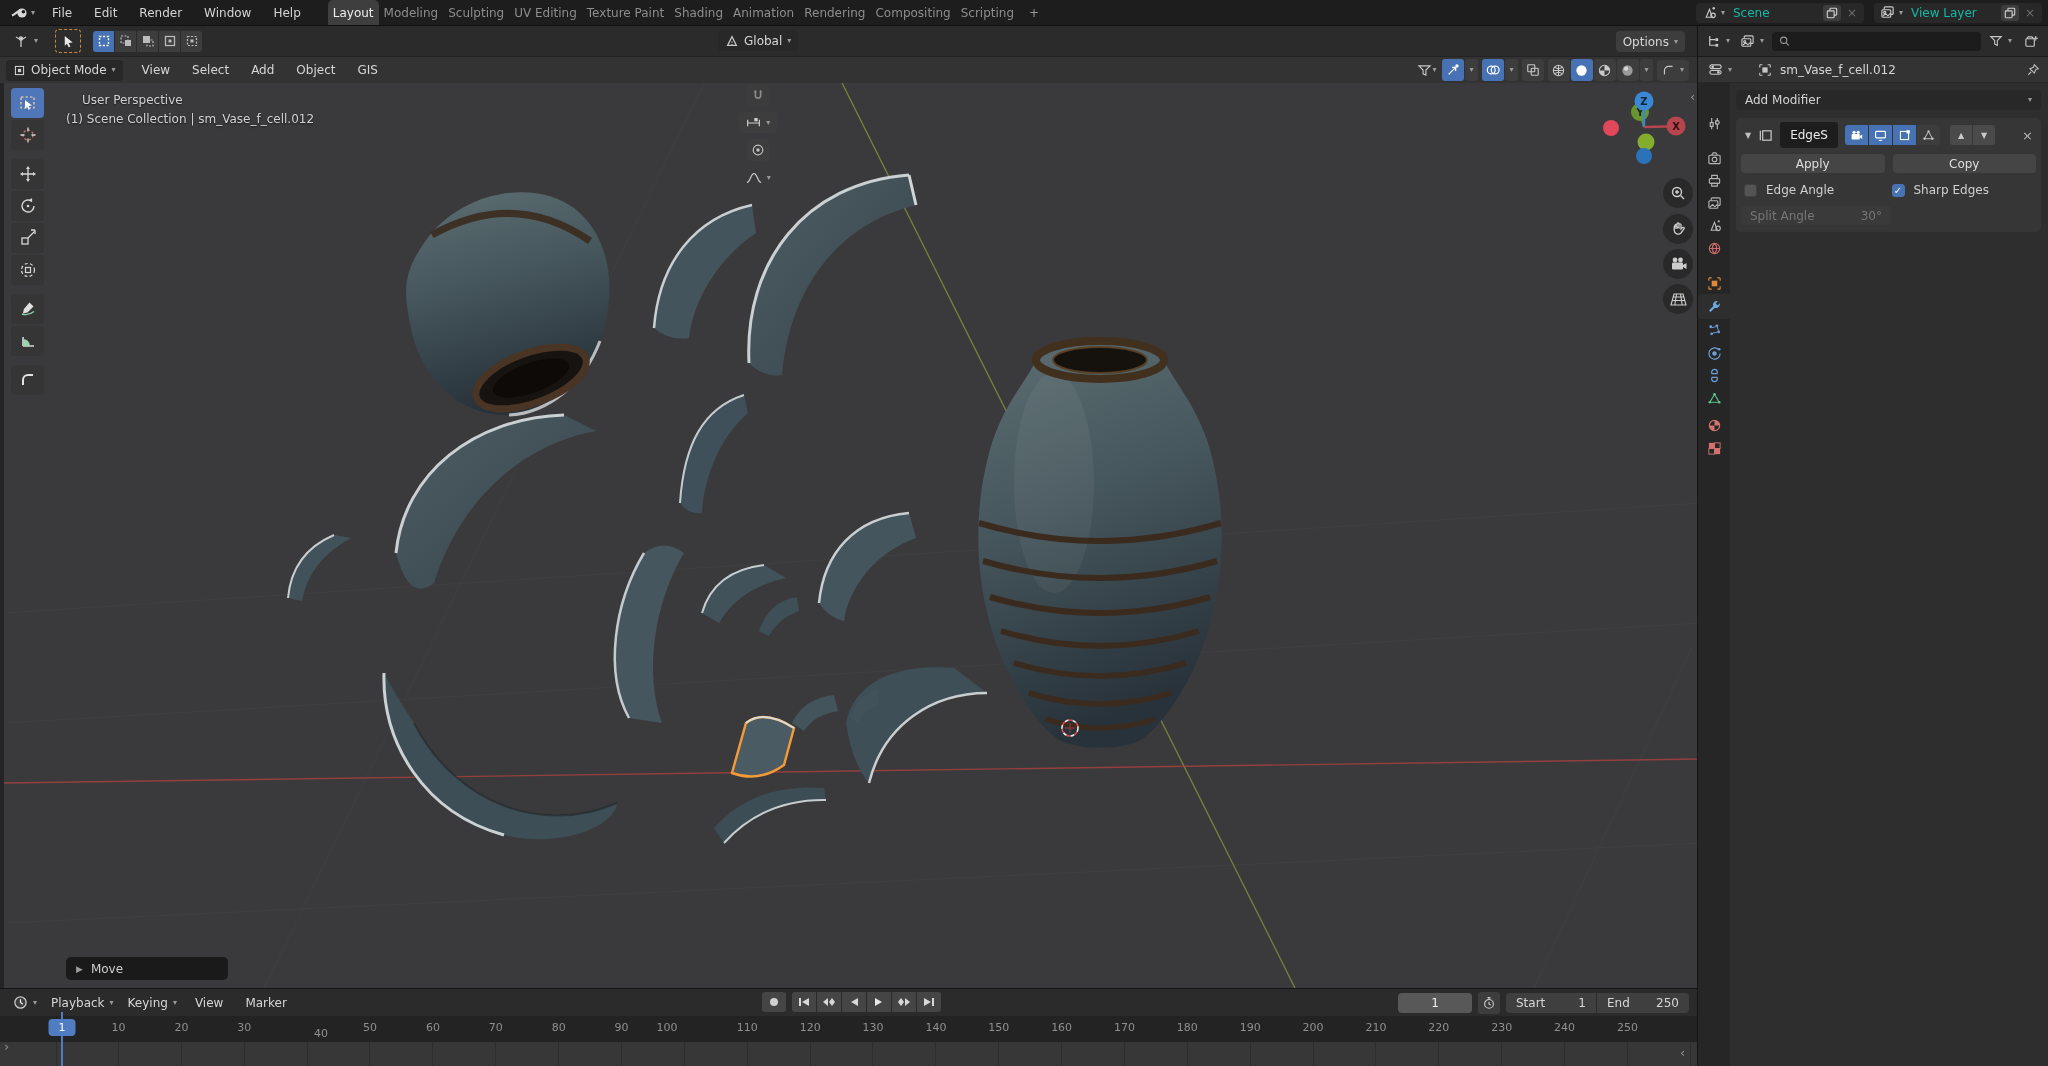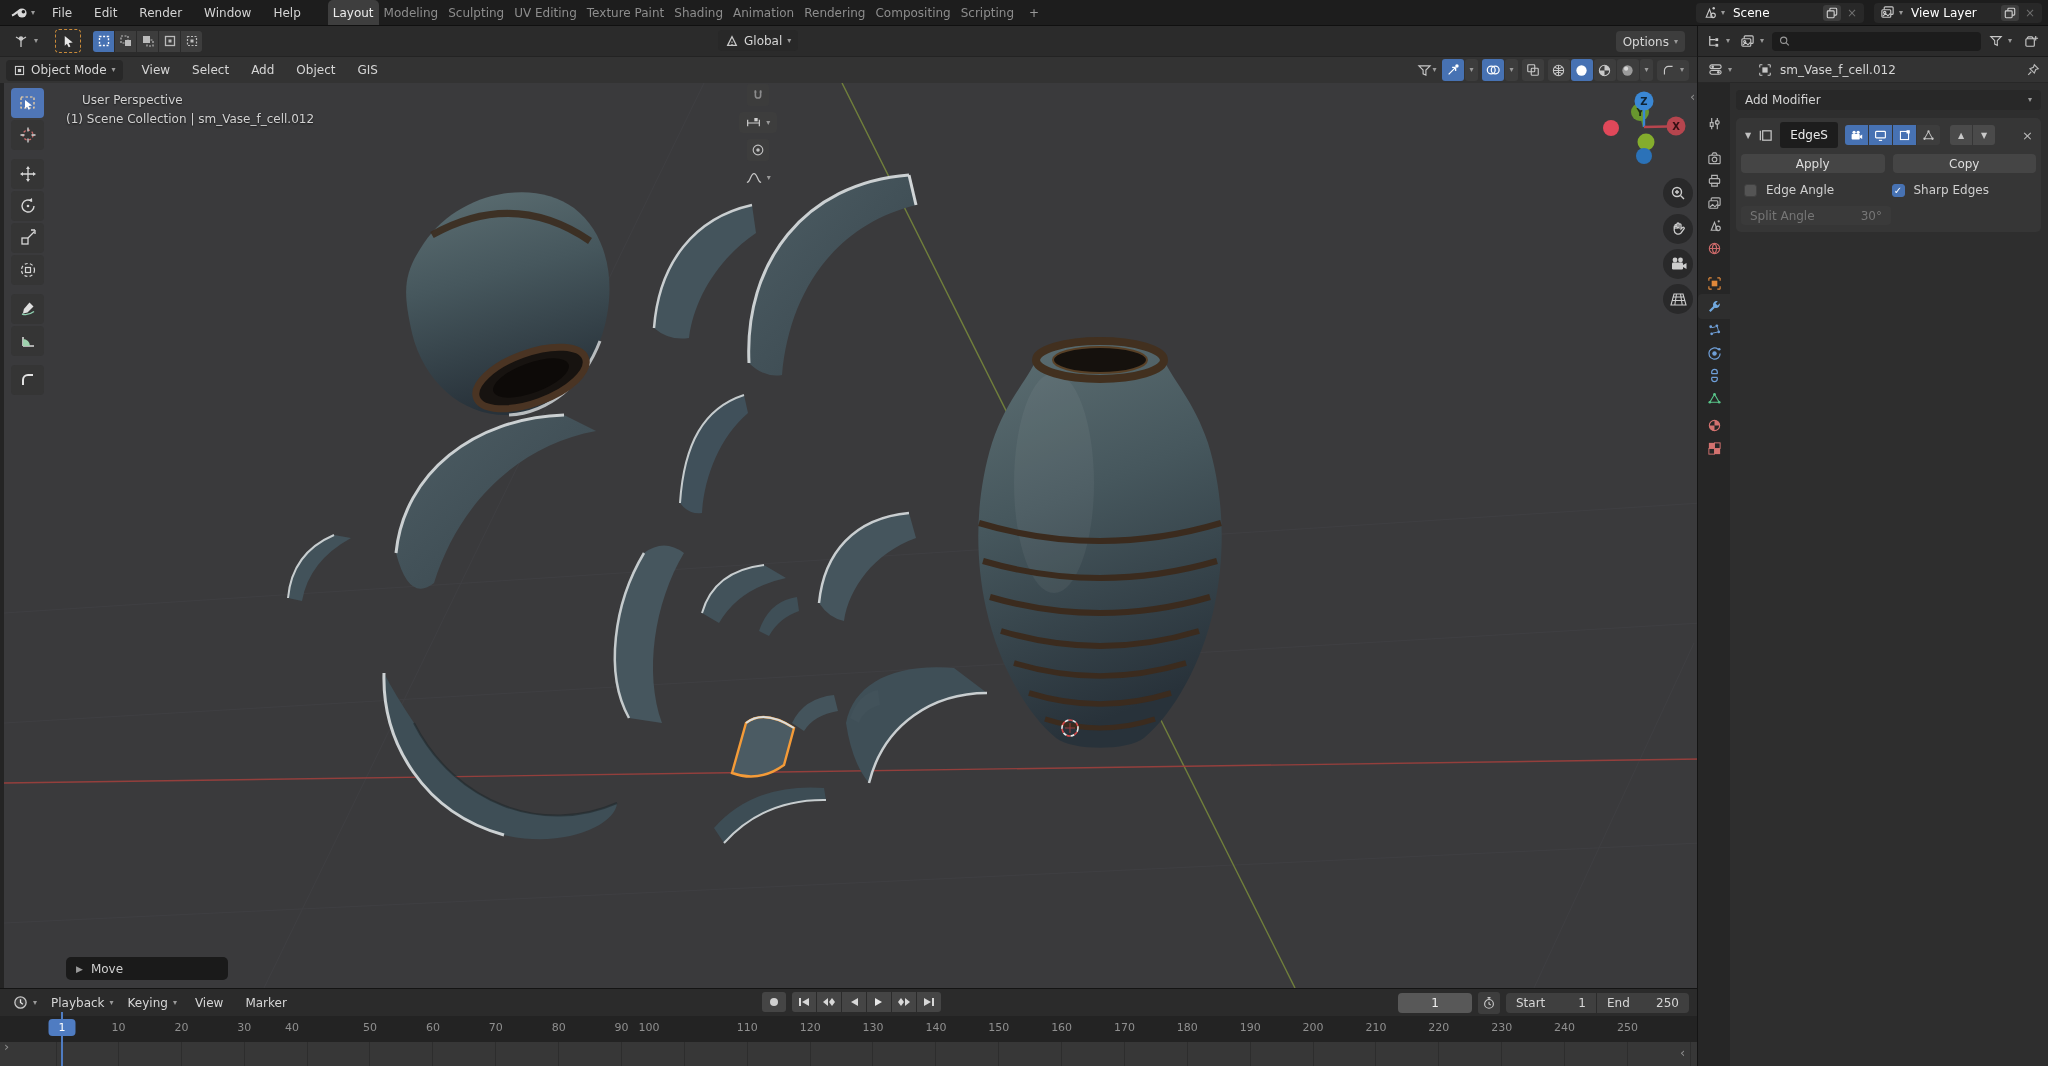--- a/index.html
+++ b/index.html
@@ -16,21 +16,21 @@
 #topbar { position:absolute; left:0; top:0; width:2048px; height:26px; background:#1d1d1d;
   display:flex; align-items:center; border-bottom:1px solid #101010; z-index:30; }
 .logo { display:flex; align-items:center; gap:2px; padding:0 6px 0 10px; }
 .menu { padding:0 11px; color:#d4d4d4; height:26px; display:flex; align-items:center; border-radius:4px; }
 .wstabs { display:flex; align-items:center; height:26px; margin-left:16px; }
 .wstab { padding:0 5px; height:25px; display:flex; align-items:center; color:#8d8d8d; border-radius:5px 5px 0 0; white-space:nowrap; }
 .wstab.active { background:#3e3e3e; color:#ececec; }
 .wstab.add { color:#9a9a9a; padding:0 10px; }
 .topright { margin-left:auto; display:flex; gap:10px; padding-right:6px; }
 .selector { display:flex; align-items:center; background:#282828; border-radius:4px; height:20px; padding:0 3px; }
-.selector .selval { padding:0 8px; color:#ffffff; min-width:96px; }
+.selector .selval { padding:0 8px; color:#14b8a6; min-width:96px; }
 .selmini { width:18px; height:16px; display:flex; align-items:center; justify-content:center; background:#3d3d3d; border-radius:3px; margin-left:2px; }
 .selmini.dim { background:transparent; color:#6f6f6f; }
 
 
 #vp { position:absolute; left:0; top:26px; width:1697px; height:962px; }
 .vph1 { position:absolute; left:0; top:0; width:100%; height:31px; background:#2b2b2b;
   display:flex; align-items:center; border-bottom:1px solid #232323; z-index:20; }
 .vph2 { position:absolute; left:0; top:31px; width:100%; height:26px; background:#333333;
   display:flex; align-items:center; z-index:20; }
 .ib { display:inline-flex; align-items:center; justify-content:center; height:22px; min-width:22px; border-radius:3px; }
@@ -683,27 +683,27 @@
           <span>250</span>
         </span>
       </div>
     </div>
   </div>
   <div class="ruler">
     <div>
         <span class="ruler-num" style="left: 118.583px;">10</span>
         <span class="ruler-num" style="left: 181.453px;">20</span>
         <span class="ruler-num" style="left: 244.323px;">30</span>
-        <span class="ruler-num" style="left: 292px;">40</span>
+        <span class="ruler-num" style="left: 321px; margin-top: 6px;">40</span>
         <span class="ruler-num" style="left: 370.063px;">50</span>
         <span class="ruler-num" style="left: 432.933px;">60</span>
         <span class="ruler-num" style="left: 495.803px;">70</span>
         <span class="ruler-num" style="left: 558.673px;">80</span>
         <span class="ruler-num" style="left: 621.543px;">90</span>
-        <span class="ruler-num" style="left: 649px;">100</span>
+        <span class="ruler-num" style="left: 667px;">100</span>
         <span class="ruler-num" style="left: 747.283px;">110</span>
         <span class="ruler-num" style="left: 810.153px;">120</span>
         <span class="ruler-num" style="left: 873.023px;">130</span>
         <span class="ruler-num" style="left: 935.893px;">140</span>
         <span class="ruler-num" style="left: 998.763px;">150</span>
         <span class="ruler-num" style="left: 1061.63px;">160</span>
         <span class="ruler-num" style="left: 1124.5px;">170</span>
         <span class="ruler-num" style="left: 1187.37px;">180</span>
         <span class="ruler-num" style="left: 1250.24px;">190</span>
         <span class="ruler-num" style="left: 1313.11px;">200</span>

